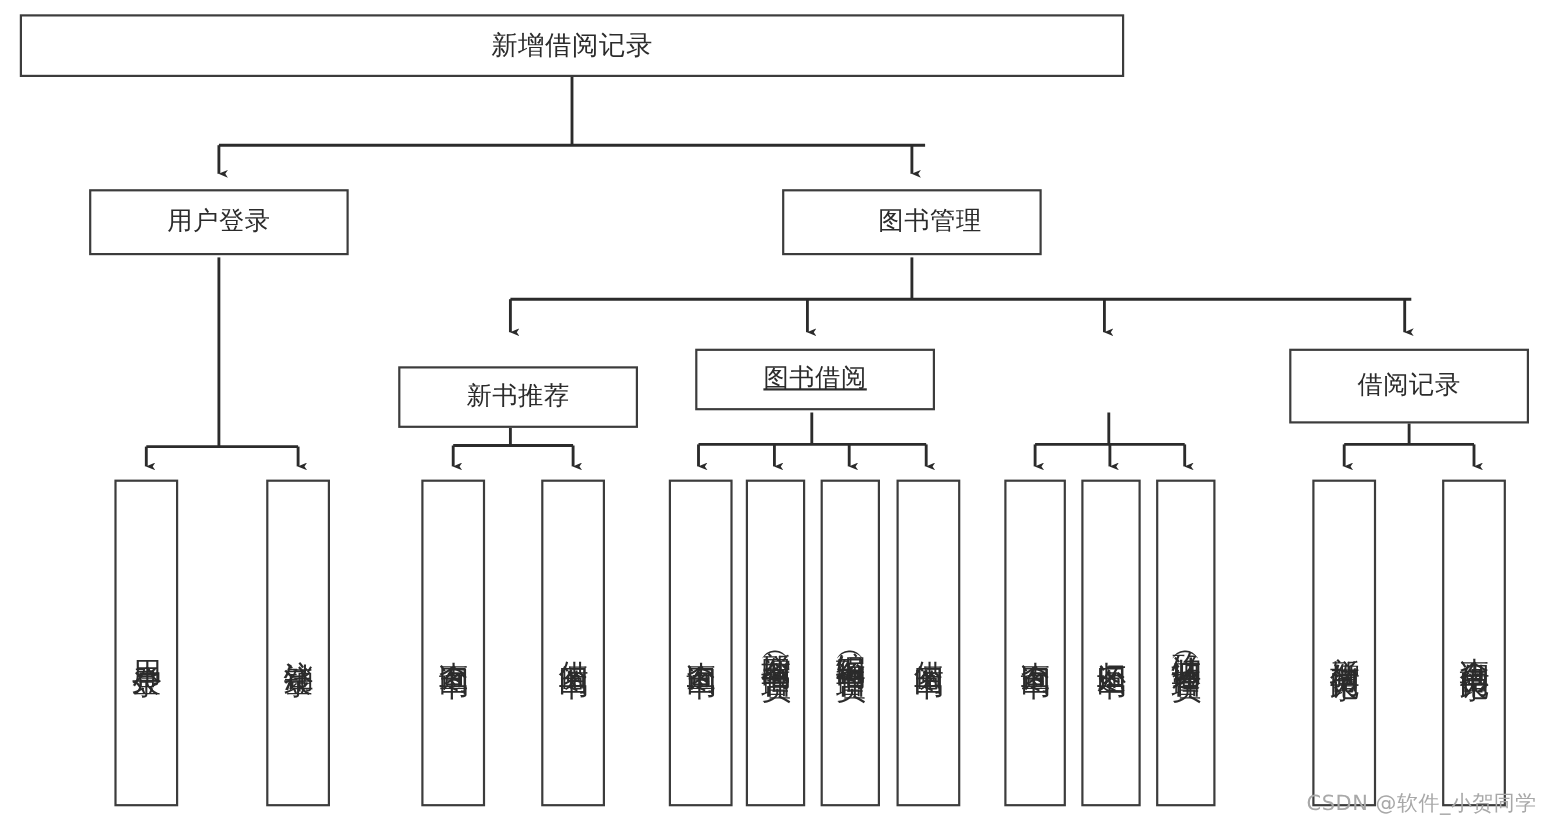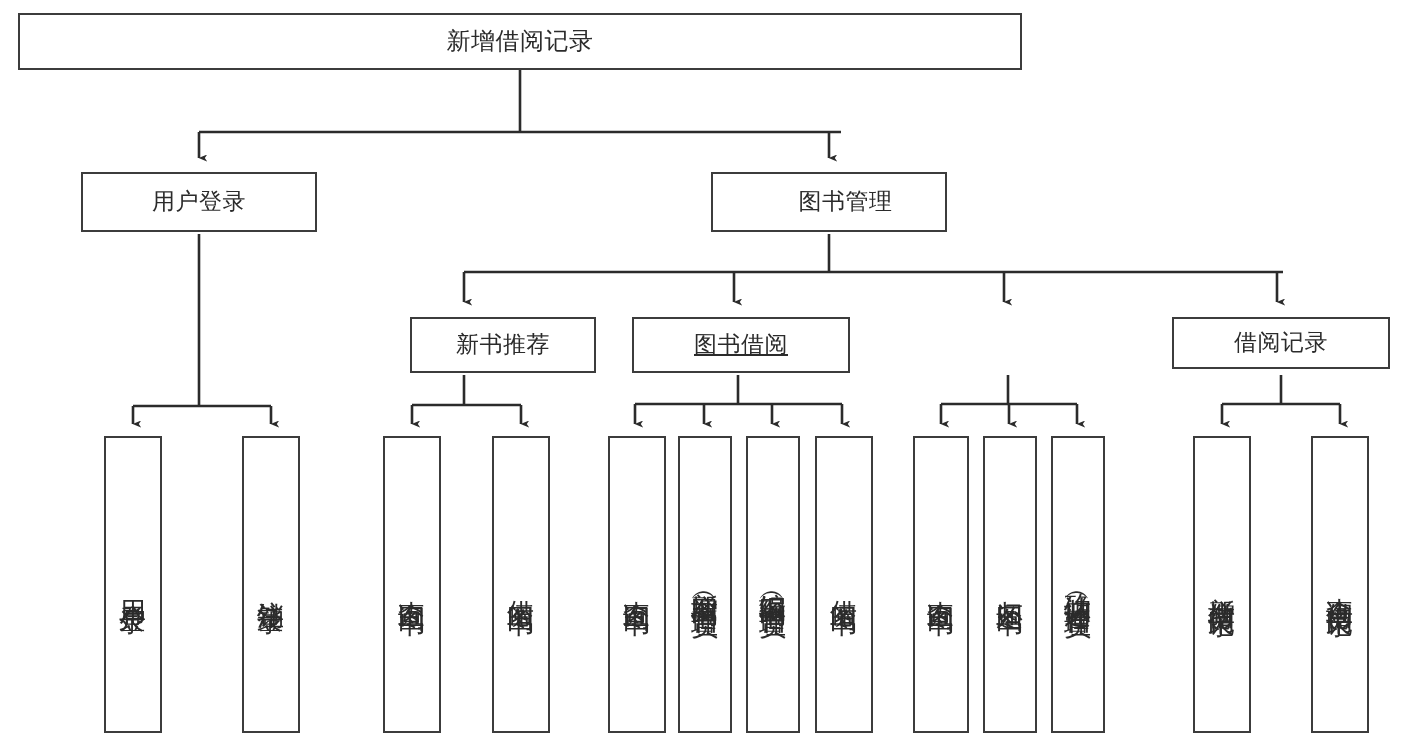--- a/index.html
+++ b/index.html
@@ -133,30 +133,30 @@
   </div>
 
   <div class="node horiz" style="left:81px; top:172px; width:236px; height:60px;">
     <span class="node-label">用户登录</span>
   </div>
 
   <div class="node horiz" style="left:711px; top:172px; width:236px; height:60px;padding-left:33px;">
     <span class="node-label">图书管理</span>
   </div>
 
-  <div class="node horiz" style="left:362px; top:317px; width:186px; height:56px;margin-left:48px;">
+  <div class="node horiz" style="left:362px; top:333px; width:218px; height:56px;">
     <span class="node-label">新书推荐</span>
   </div>
 
   <div class="node horiz" style="left:632px; top:317px; width:218px; height:56px;text-decoration:underline;">
     <span class="node-label">图书借阅</span>
   </div>
 
 
-  <div class="node horiz" style="left:1172px; top:317px; width:218px; height:52px;align-items:center;">
+  <div class="node horiz" style="left:1172px; top:317px; width:218px; height:68px;align-items:center;">
     <span class="node-label">借阅记录</span>
   </div>
 
   <div class="node leaf" style="left:104px; top:436px; width:58px; height:297px;">
     <span class="node-label">用户登录</span>
   </div>
 
   <div class="node leaf" style="left:242px; top:436px; width:58px; height:297px;">
     <span class="node-label">注销登录</span>
   </div>
@@ -198,14 +198,15 @@
   </div>
 
   <div class="node leaf" style="left:1193px; top:436px; width:58px; height:297px;">
     <span class="node-label">新增借阅记录</span>
   </div>
 
   <div class="node leaf" style="left:1311px; top:436px; width:58px; height:297px;">
     <span class="node-label">查询借阅记录</span>
   </div>
 
+  <div id="watermark">CSDN @软件_小贺同学</div>
 
 </div>
 
 </body></html>

